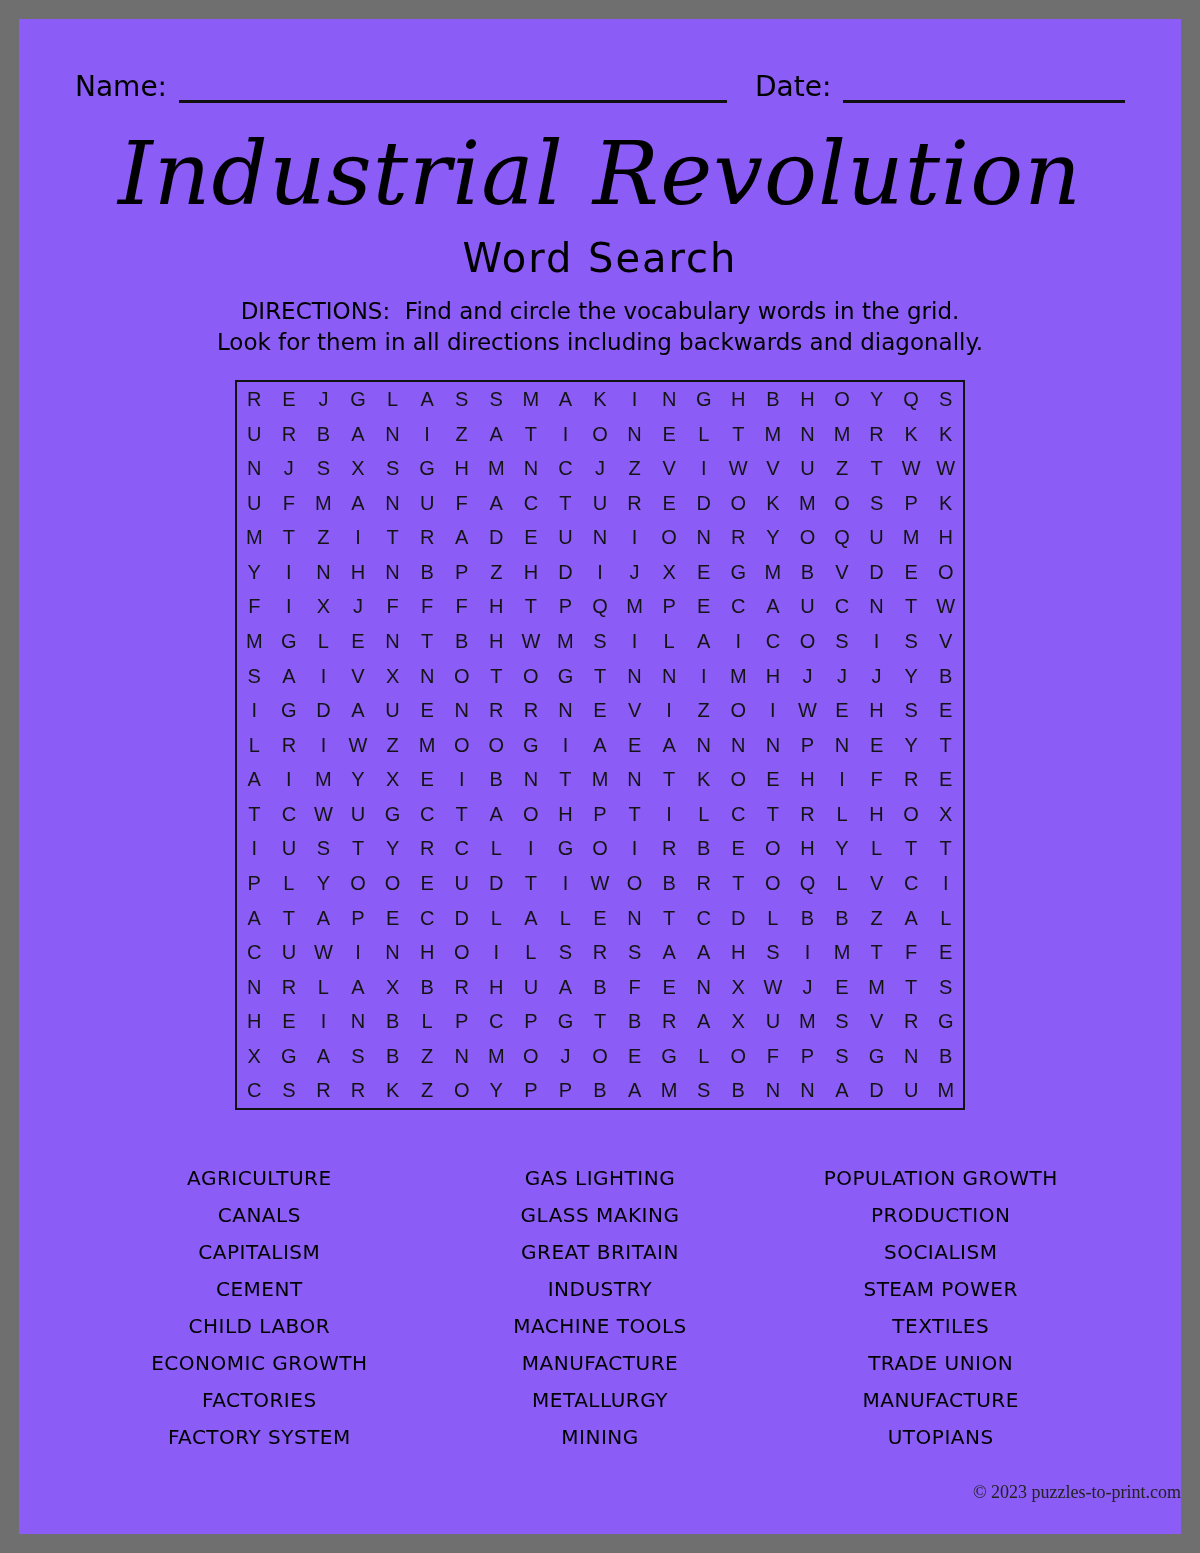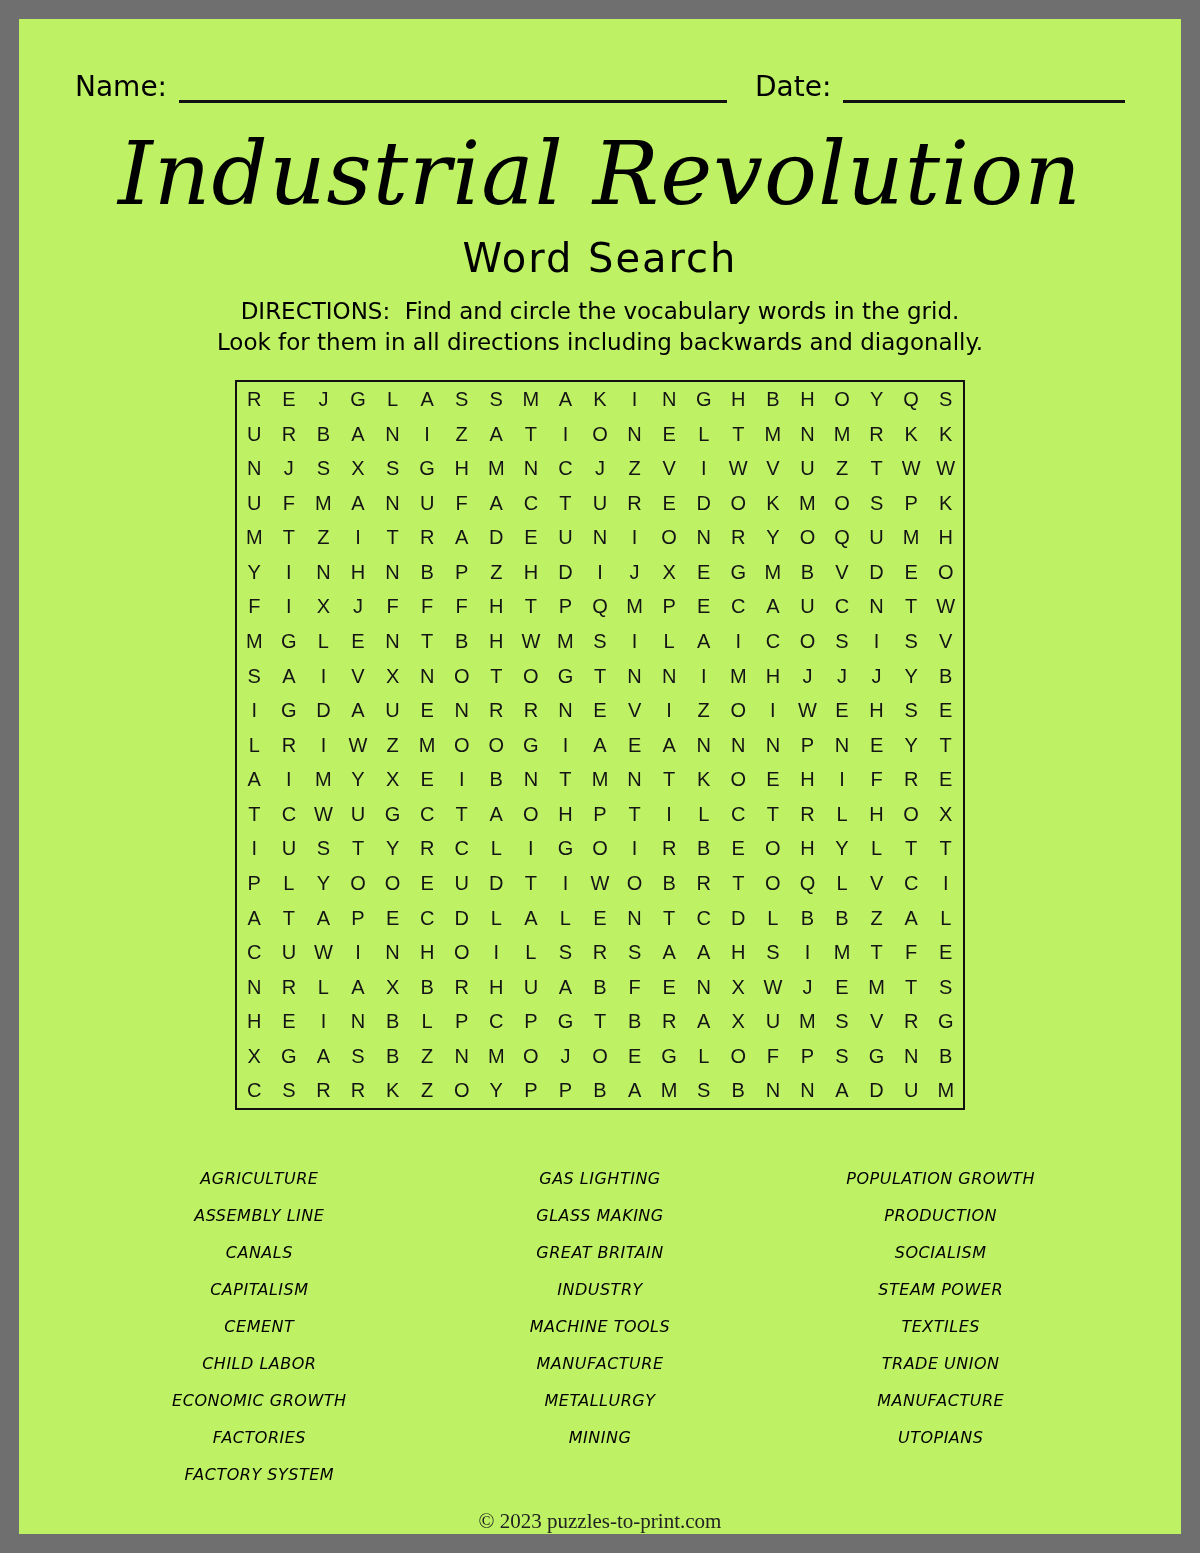--- a/index.html
+++ b/index.html
@@ -8,21 +8,21 @@
     width: 1200px;
     height: 1553px;
     background: #6f6f6f;
     font-family: "DejaVu Sans", sans-serif;
     color: #000;
     position: relative;
   }
   .page {
     position: absolute;
     inset: 19px;
-    background: #bef264;
+    background: #8b5cf6;
     overflow: hidden;
   }
   
   .header-row {
     display: flex;
     align-items: flex-end;
     margin: 44px 56px 0 56px;
     height: 40px;
     font-size: 28px;
   }
@@ -81,32 +81,31 @@
   
   .word-list {
     display: flex;
     margin: 50px 70px 0 70px;
   }
   .word-col {
     flex: 1;
     text-align: center;
   }
   .word-item {
-    font-size: 16px;
+    font-size: 20px;
     line-height: 37px;
     letter-spacing: 0.5px;
     white-space: pre;
-    font-style: italic;
   }
 
   .footer {
-    margin-top: 16px;
-    text-align: center;
+    margin-top: 26px;
+    text-align: right;
     font-family: "Liberation Serif", serif;
-    font-size: 21px;
+    font-size: 18px;
     color: #222;
   }
 </style>
 </head>
 <body>
 
 <div class="page">
 
   <div class="header-row">
     <span>Name:</span>
@@ -563,21 +562,20 @@
       <div class="cell">N</div>
       <div class="cell">A</div>
       <div class="cell">D</div>
       <div class="cell">U</div>
       <div class="cell">M</div>
     </div>
 
   <div class="word-list">
       <div class="word-col">
         <div class="word-item">AGRICULTURE</div>
-        <div class="word-item">ASSEMBLY LINE</div>
         <div class="word-item">CANALS</div>
         <div class="word-item">CAPITALISM</div>
         <div class="word-item">CEMENT</div>
         <div class="word-item">CHILD LABOR</div>
         <div class="word-item">ECONOMIC GROWTH</div>
         <div class="word-item">FACTORIES</div>
         <div class="word-item">FACTORY SYSTEM</div>
       </div>
       <div class="word-col">
         <div class="word-item">GAS LIGHTING</div>

